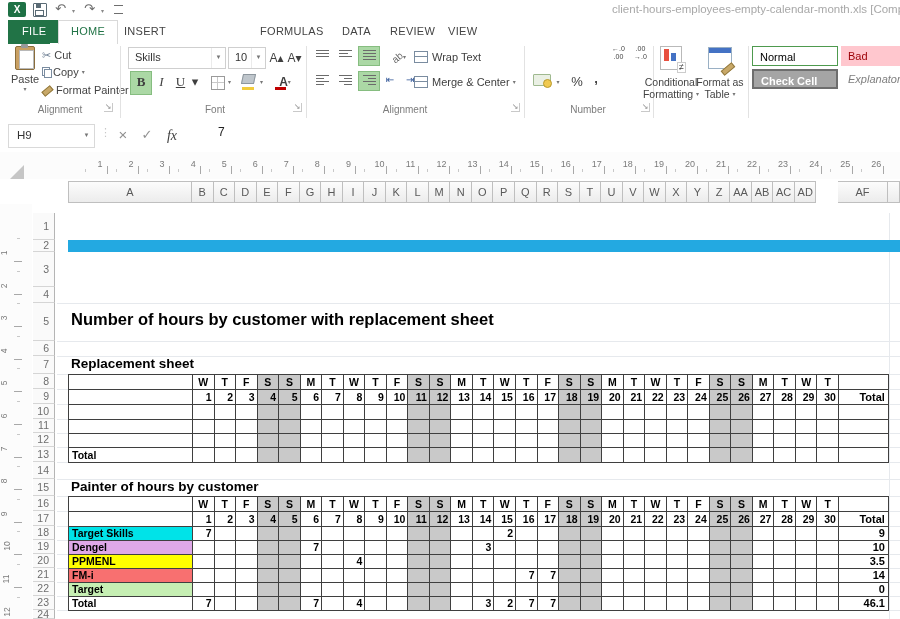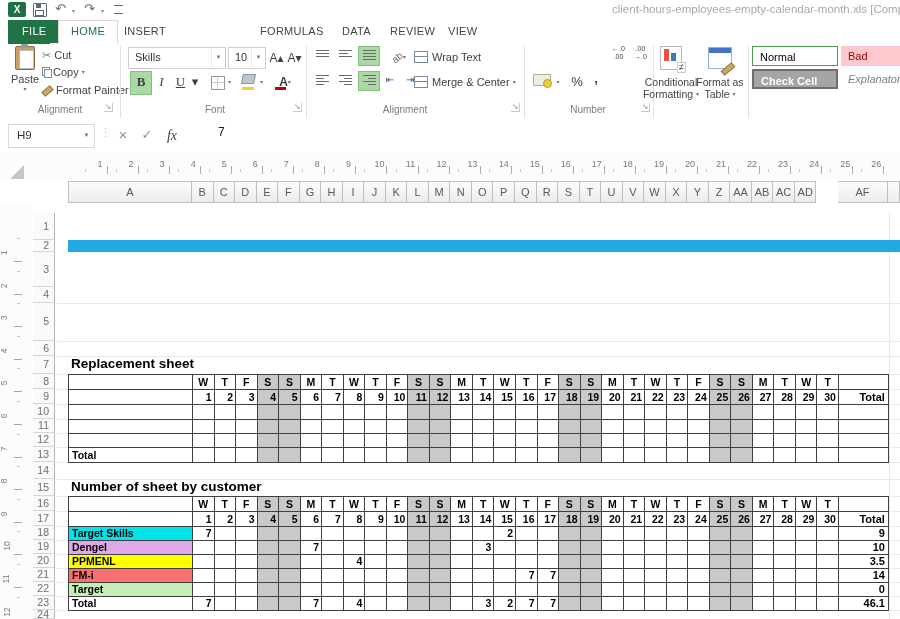--- a/index.html
+++ b/index.html
@@ -485,20 +485,21 @@
       <div class="rowh" style="top: 322px; height: 14px; line-height: 13px;">18</div>
       <div class="rowh" style="top: 336px; height: 14px; line-height: 13px;">19</div>
       <div class="rowh" style="top: 350px; height: 14px; line-height: 13px;">20</div>
       <div class="rowh" style="top: 364px; height: 14px; line-height: 13px;">21</div>
       <div class="rowh" style="top: 378px; height: 14px; line-height: 13px;">22</div>
       <div class="rowh" style="top: 392px; height: 14px; line-height: 13px;">23</div>
       <div class="rowh" style="top: 406px; height: 9px; line-height: 8px;">24</div>
     </div>
 
   <div class="band" id="band-blue" style="background: rgb(35, 169, 225);"></div>
+  <div id="sheet-heading">Number of hours by customer with replacement sheet</div>
 
   <div class="tbl-title" style="top:152px">Replacement sheet</div>
   <div class="cal" id="cal1" style="top:170px">
       <div class="crow" style="height: 15px;">
         <div class="cc cl" style="height: 15px; line-height: 14px;"></div>
         <div class="cc cd let" style="height: 15px; line-height: 14px;">W</div>
         <div class="cc cd let" style="height: 15px; line-height: 14px;">T</div>
         <div class="cc cd let" style="height: 15px; line-height: 14px;">F</div>
         <div class="cc cd let we" style="height: 15px; line-height: 14px;">S</div>
         <div class="cc cd let we" style="height: 15px; line-height: 14px;">S</div>
@@ -694,21 +695,21 @@
         <div class="cc cd val we" style="height: 15px; line-height: 14px;"></div>
         <div class="cc cd val we" style="height: 15px; line-height: 14px;"></div>
         <div class="cc cd val" style="height: 15px; line-height: 14px;"></div>
         <div class="cc cd val" style="height: 15px; line-height: 14px;"></div>
         <div class="cc cd val" style="height: 15px; line-height: 14px;"></div>
         <div class="cc cd val" style="height: 15px; line-height: 14px;"></div>
         <div class="cc ct" style="height: 15px; line-height: 14px;"></div>
       </div>
     </div>
 
-  <div class="tbl-title" style="top:275px">Number of sheet by customer</div>
+  <div class="tbl-title" style="top:275px">Painter of hours by customer</div>
   <div class="cal" id="cal2" style="top:292px">
       <div class="crow" style="height: 15px;">
         <div class="cc cl" style="height: 15px; line-height: 14px;"></div>
         <div class="cc cd let" style="height: 15px; line-height: 14px;">W</div>
         <div class="cc cd let" style="height: 15px; line-height: 14px;">T</div>
         <div class="cc cd let" style="height: 15px; line-height: 14px;">F</div>
         <div class="cc cd let we" style="height: 15px; line-height: 14px;">S</div>
         <div class="cc cd let we" style="height: 15px; line-height: 14px;">S</div>
         <div class="cc cd let" style="height: 15px; line-height: 14px;">M</div>
         <div class="cc cd let" style="height: 15px; line-height: 14px;">T</div>

